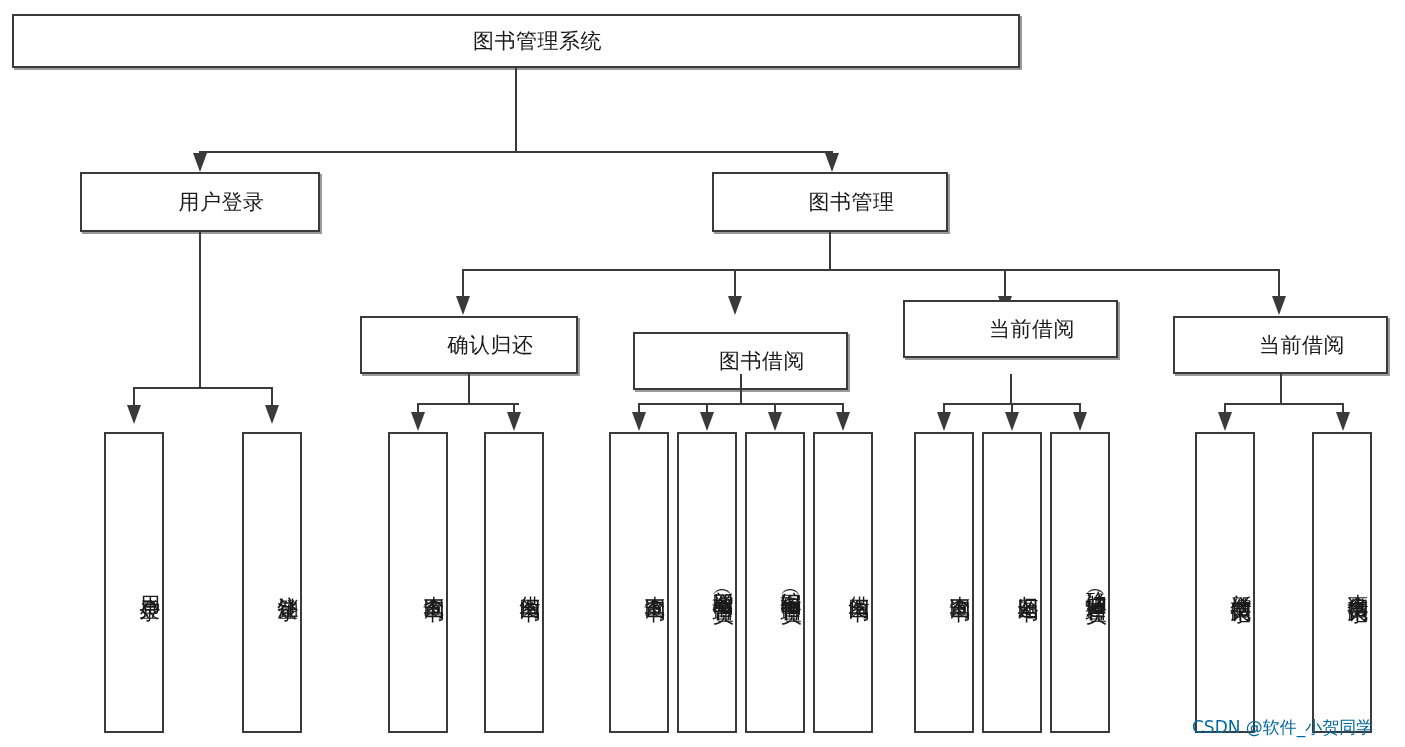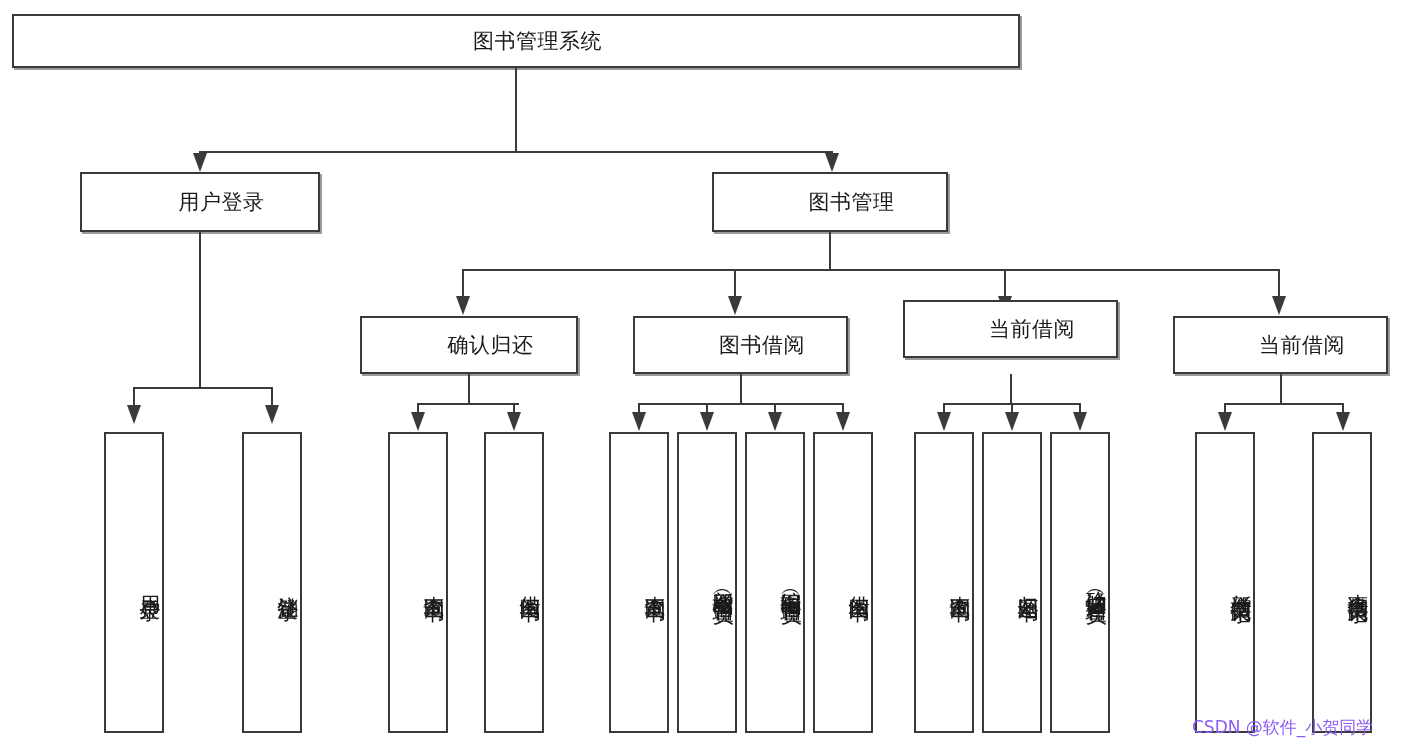--- a/index.html
+++ b/index.html
@@ -66,21 +66,21 @@
     position: absolute;
     width: 0;
     height: 0;
     border-left: 7px solid transparent;
     border-right: 7px solid transparent;
     border-top: 19px solid #3a3a3a;
   }
   
   #watermark {
     position: absolute;
-    color: #8b5cf6;
+    color: #0369a1;
     font-size: 17px;
     white-space: nowrap;
     pointer-events: none;
   }
 </style>
 </head>
 <body>
 
 <div id="canvas">
 
@@ -119,21 +119,21 @@
   <div class="vline" style="left:734px; top:269px; height:30px;"></div>
   <div class="arrow" style="left:728px; top:296px;"></div>
   <div class="vline" style="left:1004px; top:269px; height:30px;"></div>
   <div class="arrow" style="left:998px; top:296px;"></div>
   <div class="vline" style="left:1278px; top:269px; height:30px;"></div>
   <div class="arrow" style="left:1272px; top:296px;"></div>
 
   <div class="node horiz shadowed" style="left:360px; top:316px; width:218px; height:58px;">
     <span>确认归还</span>
   </div>
-  <div class="node horiz shadowed" style="left:633px; top:316px; width:215px; height:58px;">
+  <div class="node horiz shadowed" style="left:633px; top:332px; width:215px; height:58px;">
     <span>图书借阅</span>
   </div>
   <div class="node horiz shadowed" style="left:903px; top:300px; width:215px; height:58px;">
     <span>当前借阅</span>
   </div>
   <div class="node horiz shadowed" style="left:1173px; top:316px; width:215px; height:58px;">
     <span>当前借阅</span>
   </div>
 
   <div class="vline" style="left:468px; top:374px; height:31px;"></div>

